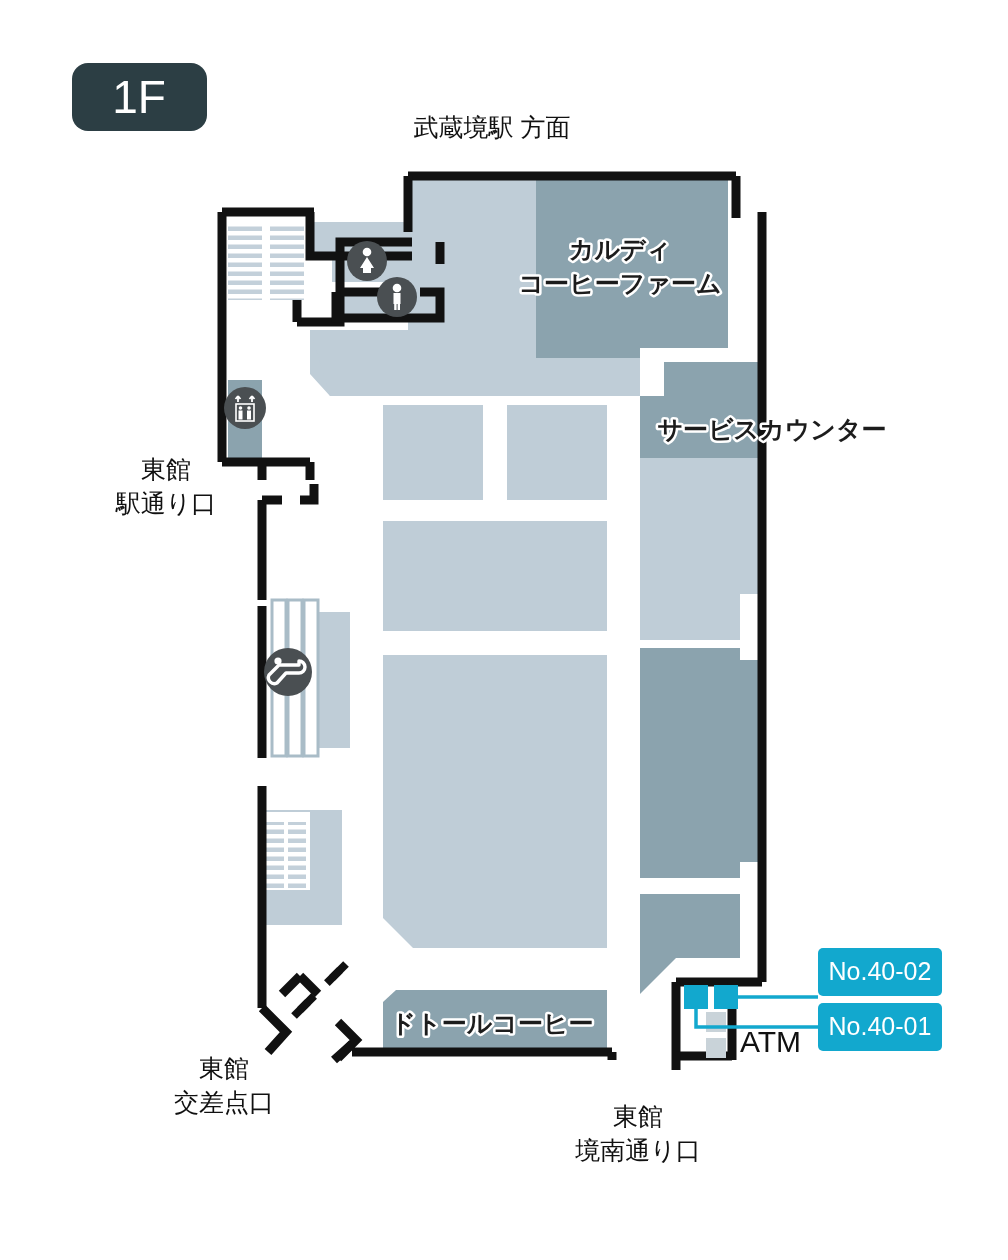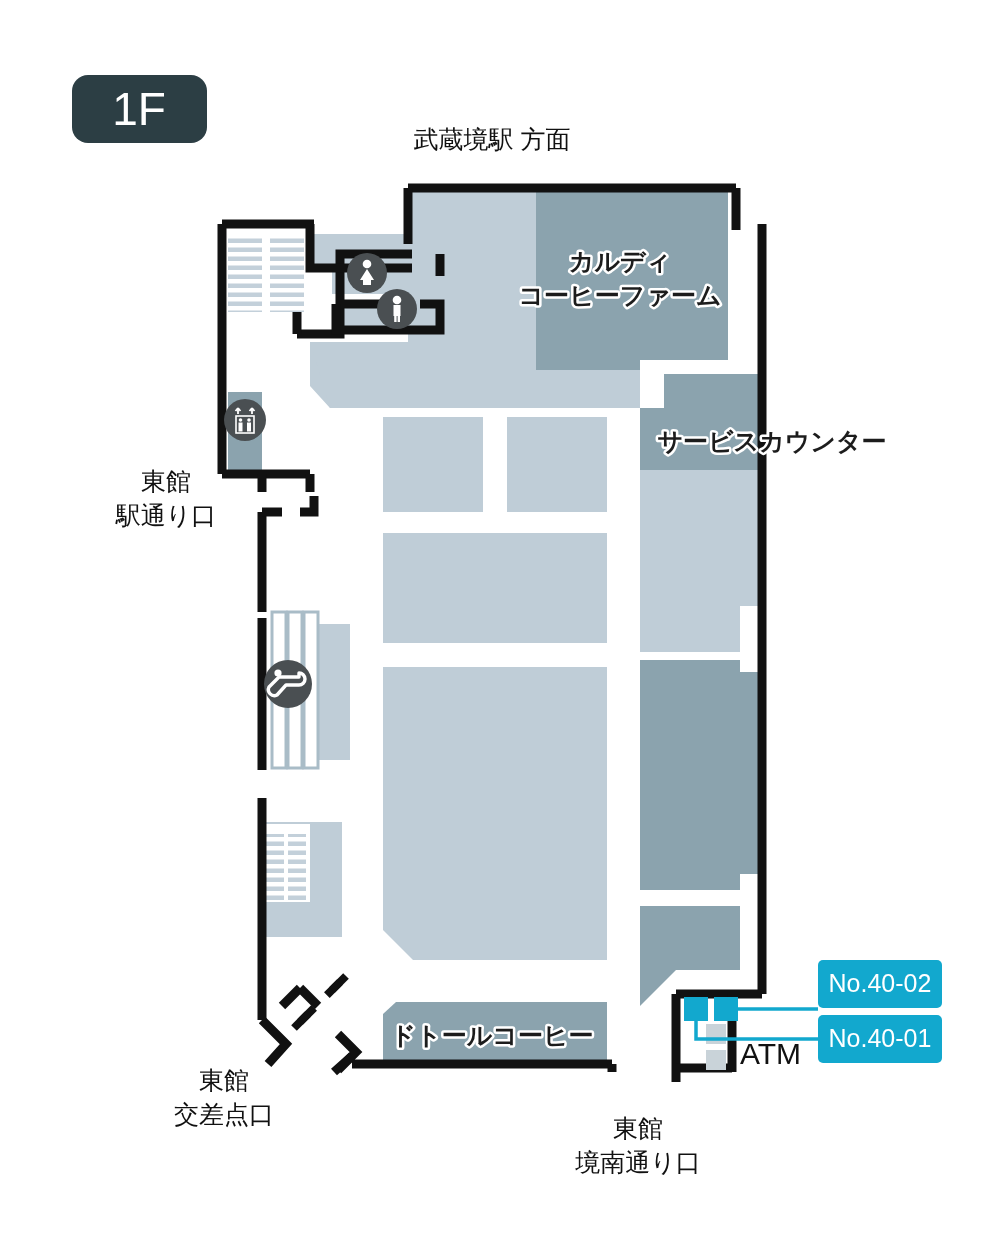--- a/index.html
+++ b/index.html
@@ -11,21 +11,21 @@
   body {
     width: 1008px;
     height: 1260px;
     font-family: "Liberation Sans", "DejaVu Sans", sans-serif;
     position: relative;
     overflow: hidden;
   }
   #map-root {
     position: absolute;
     left: 0;
-    top: 12px;
+    top: 0;
     width: 1008px;
     height: 944px;
   }
   svg.map-canvas {
     display: block;
     width: 1008px;
     height: 1260px;
   }
   
   .floor-badge-text {

